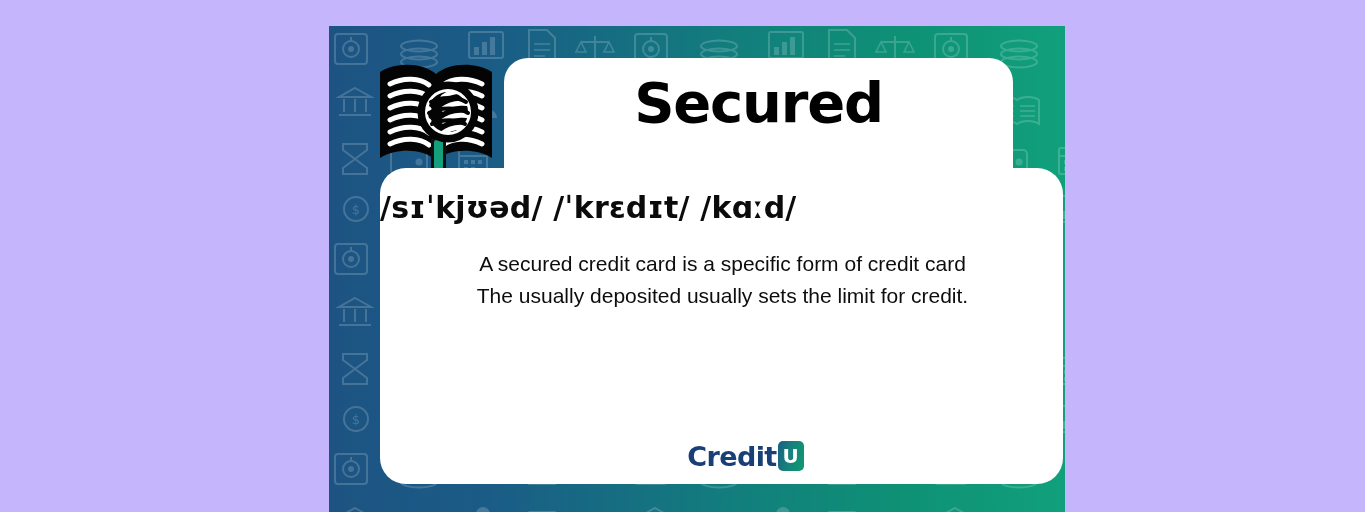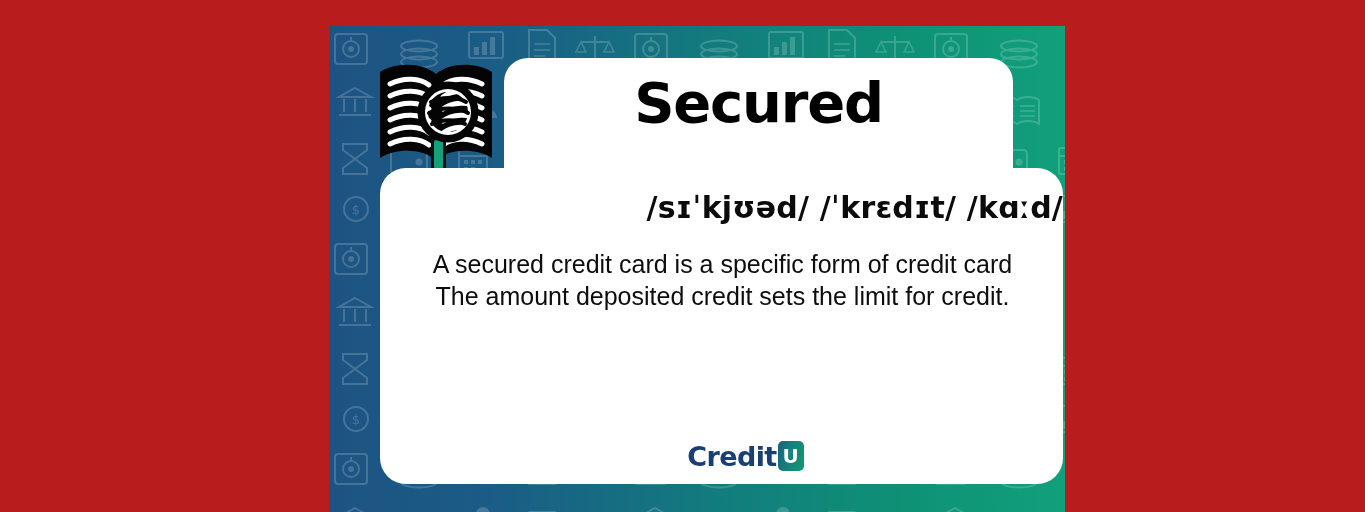--- a/index.html
+++ b/index.html
@@ -9,21 +9,21 @@
     width: 1365px;
     height: 512px;
     overflow: hidden;
     font-family: "Liberation Sans", sans-serif;
   }
 
   #stage {
     position: relative;
     width: 1365px;
     height: 512px;
-    background: #b91c1c;
+    background: #c4b5fd;
   }
 
   
   #banner {
     position: absolute;
     left: 329px;
     top: 26px;
     width: 736px;
     height: 486px;
     overflow: hidden;
@@ -85,39 +85,39 @@
     letter-spacing: -1.2px;
     color: #010101;
     white-space: nowrap;
   }
 
   #phonetic {
     position: absolute;
     left: 51px;
     top: 163px;
     width: 683px;
-    text-align: right;
+    text-align: left;
     font-family: "DejaVu Sans", sans-serif;
     font-weight: 700;
     font-size: 30px;
     line-height: 38px;
     color: #0b0b0b;
     letter-spacing: 0.2px;
     z-index: 5;
   }
 
   #definition {
     position: absolute;
     left: 66px;
     top: 222px;
     width: 655px;
     text-align: center;
     font-family: "Liberation Sans", sans-serif;
     font-weight: 400;
-    font-size: 25px;
+    font-size: 21px;
     line-height: 32px;
     color: #0d0d0d;
     z-index: 5;
   }
 
   .def-line { display: block; }
 
   
   #logo {
     position: absolute;
@@ -326,21 +326,21 @@
     <div class="card" id="card-body"></div>
 
     <div id="title-wrap">
       <div class="title-line">Secured</div>
     </div>
 
     <div id="phonetic">/sɪˈkjʊəd/  /ˈkrɛdɪt/  /kɑːd/</div>
 
     <div id="definition">
       <span class="def-line">A secured credit card is a specific form of credit card</span>
-      <span class="def-line">The amount deposited credit sets the limit for credit.</span>
+      <span class="def-line">The usually deposited usually sets the limit for credit.</span>
     </div>
 
     <div id="logo">
       <span id="logo-word">Credit</span>
       <span id="logo-badge">
         <span id="logo-badge-letter">U</span>
       </span>
     </div>
 
   </div>

